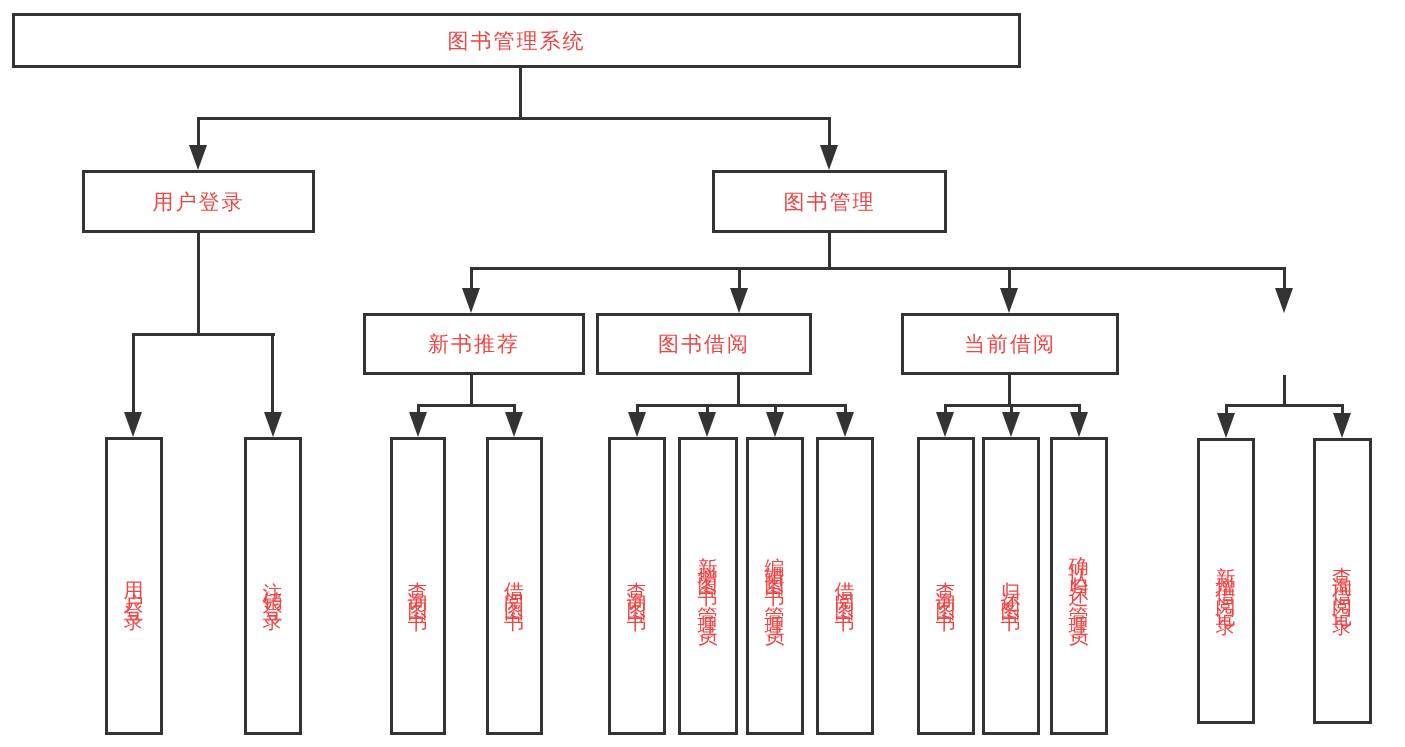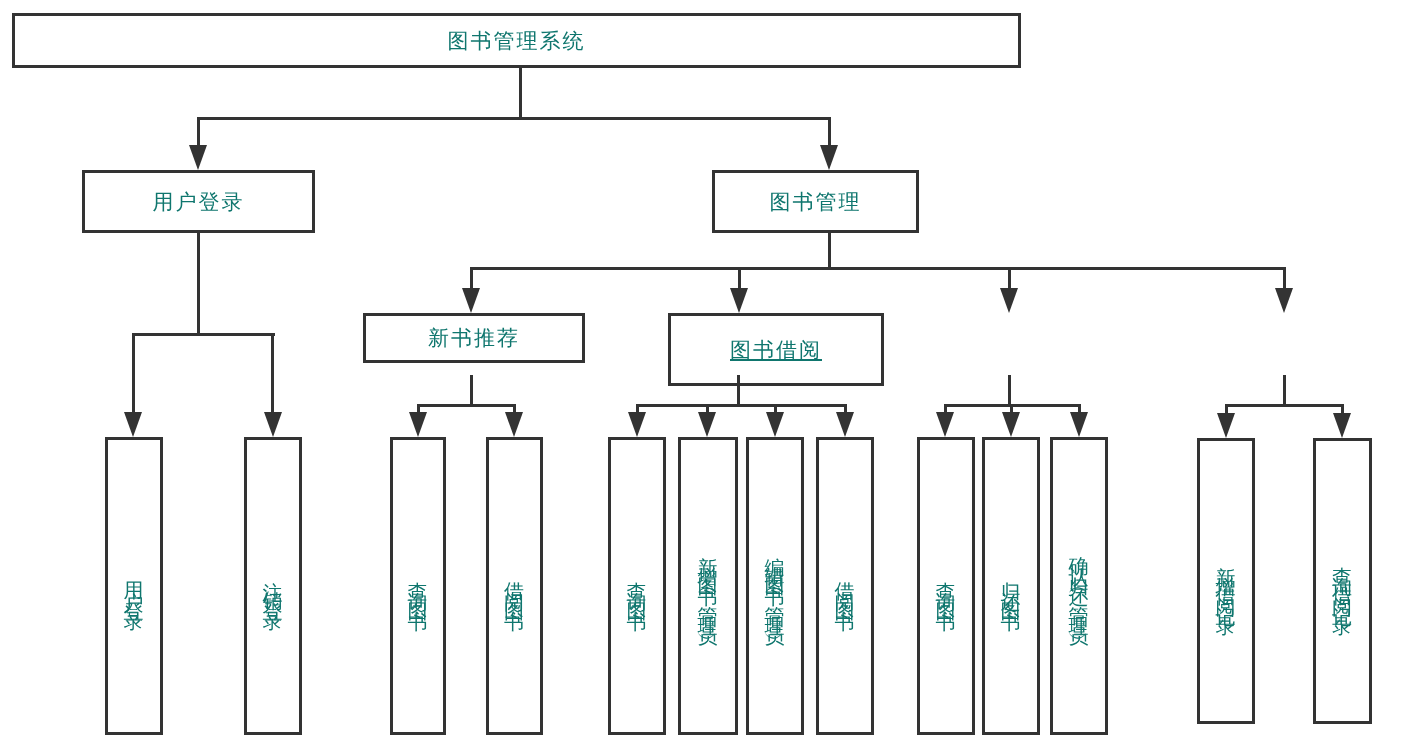--- a/index.html
+++ b/index.html
@@ -9,21 +9,21 @@
     height: 747px;
     background: #ffffff;
     font-family: "Liberation Sans", "DejaVu Sans", sans-serif;
     overflow: hidden;
   }
   .box {
     position: absolute;
     box-sizing: border-box;
     border: 3px solid #333333;
     background: #ffffff;
-    color: #0f766e;
+    color: #ef4444;
     display: flex;
     align-items: center;
     justify-content: center;
   }
   .hbox {
     font-size: 21px;
     letter-spacing: 2px;
     white-space: nowrap;
   }
   .vbox {
@@ -63,42 +63,43 @@
   <div class="box hbox" style="left:12px; top:13px; width:1009px; height:55px;">图书管理系统</div>
 
   <div class="line" style="left:519px; top:66px; width:3px; height:54px;"></div>
   <div class="line" style="left:197px; top:117px; width:634px; height:3px;"></div>
   <div class="line" style="left:197px; top:117px; width:3px; height:30px;"></div>
   <div class="arrow" style="left:189px; top:145px;"></div>
   <div class="line" style="left:828px; top:117px; width:3px; height:30px;"></div>
   <div class="arrow" style="left:820px; top:145px;"></div>
 
   <div class="box hbox" style="left:82px; top:170px; width:233px; height:63px;">用户登录</div>
-  <div class="box hbox" style="left:712px; top:170px; width:207px; height:63px;font-family:Liberation Mono, monospace;">图书管理</div>
+  <div class="box hbox" style="left:712px; top:170px; width:235px; height:63px;font-family:Liberation Mono, monospace;">图书管理</div>
 
   <div class="line" style="left:197px; top:233px; width:3px; height:103px;"></div>
   <div class="line" style="left:132px; top:333px; width:143px; height:3px;"></div>
   <div class="line" style="left:132px; top:333px; width:3px; height:80px;"></div>
   <div class="arrow" style="left:124px; top:412px;"></div>
   <div class="line" style="left:271px; top:333px; width:3px; height:80px;"></div>
   <div class="arrow" style="left:264px; top:412px;"></div>
 
   <div class="line" style="left:828px; top:233px; width:3px; height:37px;"></div>
   <div class="line" style="left:470px; top:267px; width:816px; height:3px;"></div>
   <div class="line" style="left:470px; top:267px; width:3px; height:22px;"></div>
   <div class="arrow" style="left:462px; top:288px;"></div>
   <div class="line" style="left:738px; top:267px; width:3px; height:22px;"></div>
   <div class="arrow" style="left:730px; top:288px;"></div>
   <div class="line" style="left:1008px; top:267px; width:3px; height:22px;"></div>
   <div class="arrow" style="left:1000px; top:288px;"></div>
   <div class="line" style="left:1283px; top:267px; width:3px; height:22px;"></div>
   <div class="arrow" style="left:1275px; top:288px;"></div>
 
-  <div class="box hbox" style="left:363px; top:313px; width:222px; height:50px;">新书推荐</div>
-  <div class="box hbox" style="left:668px; top:313px; width:216px; height:73px;text-decoration:underline;">图书借阅</div>
+  <div class="box hbox" style="left:363px; top:313px; width:222px; height:62px;">新书推荐</div>
+  <div class="box hbox" style="left:596px; top:313px; width:216px; height:62px;">图书借阅</div>
+  <div class="box hbox" style="left:901px; top:313px; width:218px; height:62px;">当前借阅</div>
 
   <div class="line" style="left:470px; top:375px; width:3px; height:32px;"></div>
   <div class="line" style="left:417px; top:404px; width:99px; height:3px;"></div>
   <div class="line" style="left:417px; top:404px; width:3px; height:9px;"></div>
   <div class="arrow" style="left:409px; top:412px;"></div>
   <div class="line" style="left:513px; top:404px; width:3px; height:9px;"></div>
   <div class="arrow" style="left:505px; top:412px;"></div>
 
   <div class="line" style="left:737px; top:375px; width:3px; height:32px;"></div>
   <div class="line" style="left:636px; top:404px; width:211px; height:3px;"></div>

